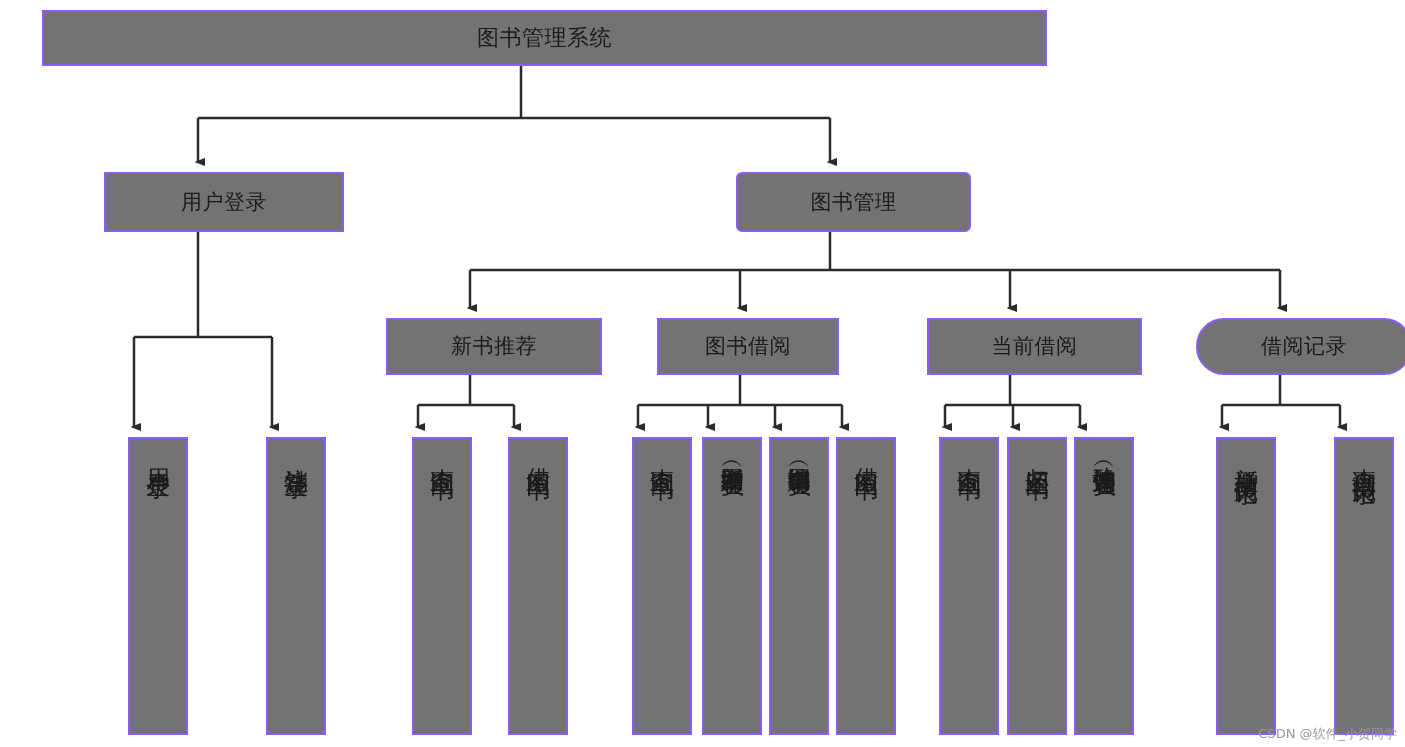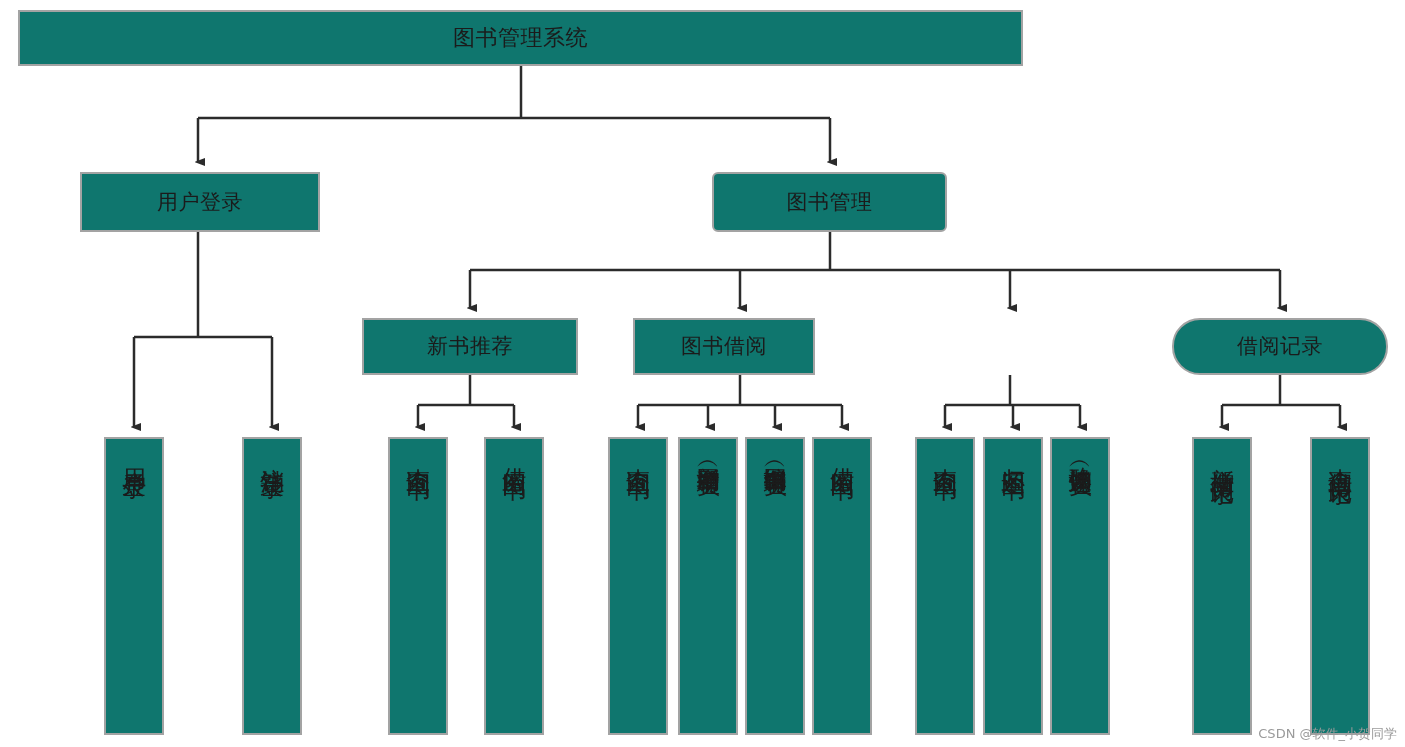--- a/index.html
+++ b/index.html
@@ -20,26 +20,27 @@
   svg#connectors {
     position: absolute;
     left: 0;
     top: 0;
     width: 1405px;
     height: 747px;
   }
   .node {
     position: absolute;
     box-sizing: border-box;
-    background: #0f766e;
-    border: 2px solid #a3a3a3;
+    background: #737373;
+    border: 2px solid #8b5cf6;
     display: flex;
     align-items: center;
     justify-content: center;
     z-index: 2;
+    margin-left: 24px;
   }
   .node .label {
     color: #1b1b1b;
     line-height: 1.25;
     text-align: center;
     letter-spacing: 0.5px;
   }
   .node.horizontal .label {
     font-size: 21px;
     white-space: nowrap;
@@ -139,20 +140,23 @@
   <div class="node horizontal" style="left:712px; top:172px; width:235px; height:60px;border-radius:6px;">
     <span class="label">图书管理</span>
   </div>
 
   <div class="node horizontal" style="left:362px; top:318px; width:216px; height:57px;">
     <span class="label">新书推荐</span>
   </div>
   <div class="node horizontal" style="left:633px; top:318px; width:182px; height:57px;">
     <span class="label">图书借阅</span>
   </div>
+  <div class="node horizontal" style="left:903px; top:318px; width:215px; height:57px;">
+    <span class="label">当前借阅</span>
+  </div>
   <div class="node horizontal" style="left:1172px; top:318px; width:216px; height:57px;border-radius:28px;">
     <span class="label">借阅记录</span>
   </div>
 
   <div class="node vertical" style="left:104px; top:437px; width:60px; height:298px;">
     <span class="label">用户登录</span>
   </div>
   <div class="node vertical" style="left:242px; top:437px; width:60px; height:298px;">
     <span class="label">注销登录</span>
   </div>

